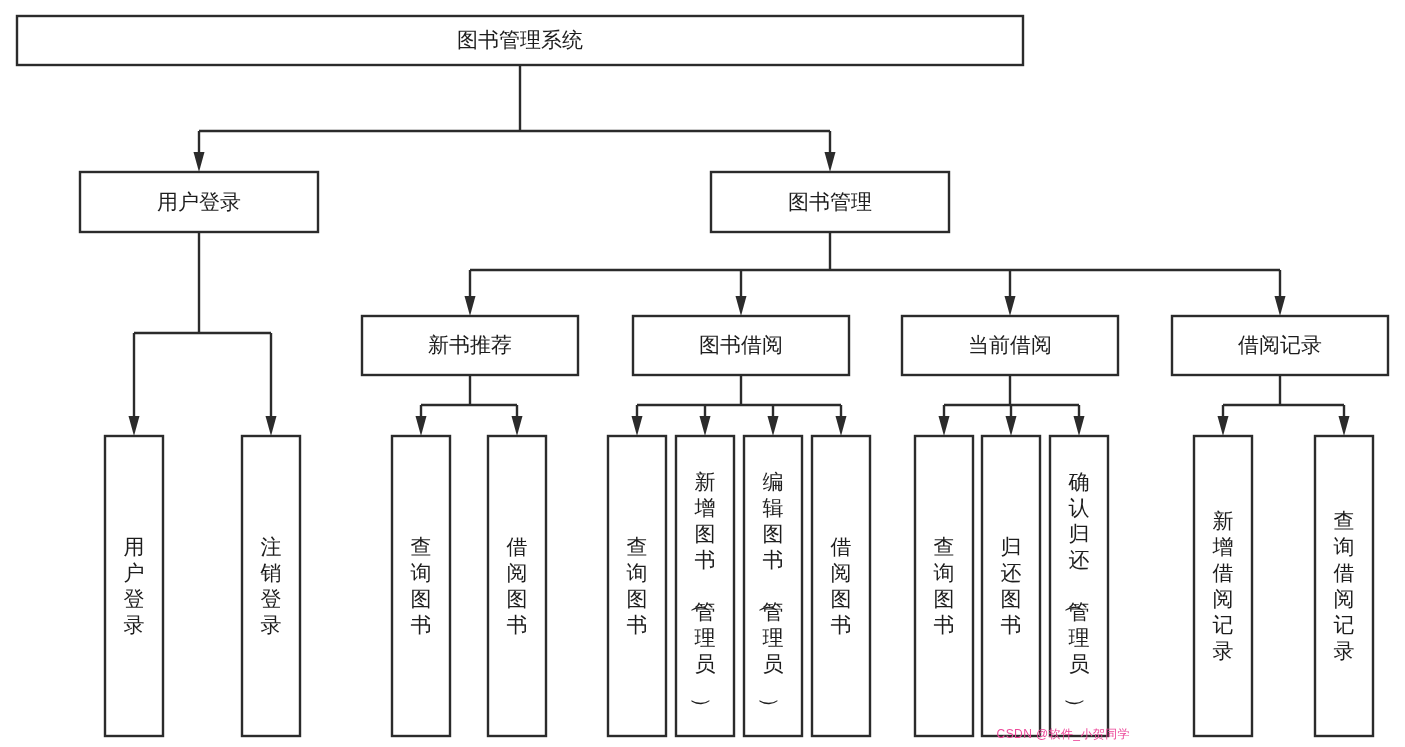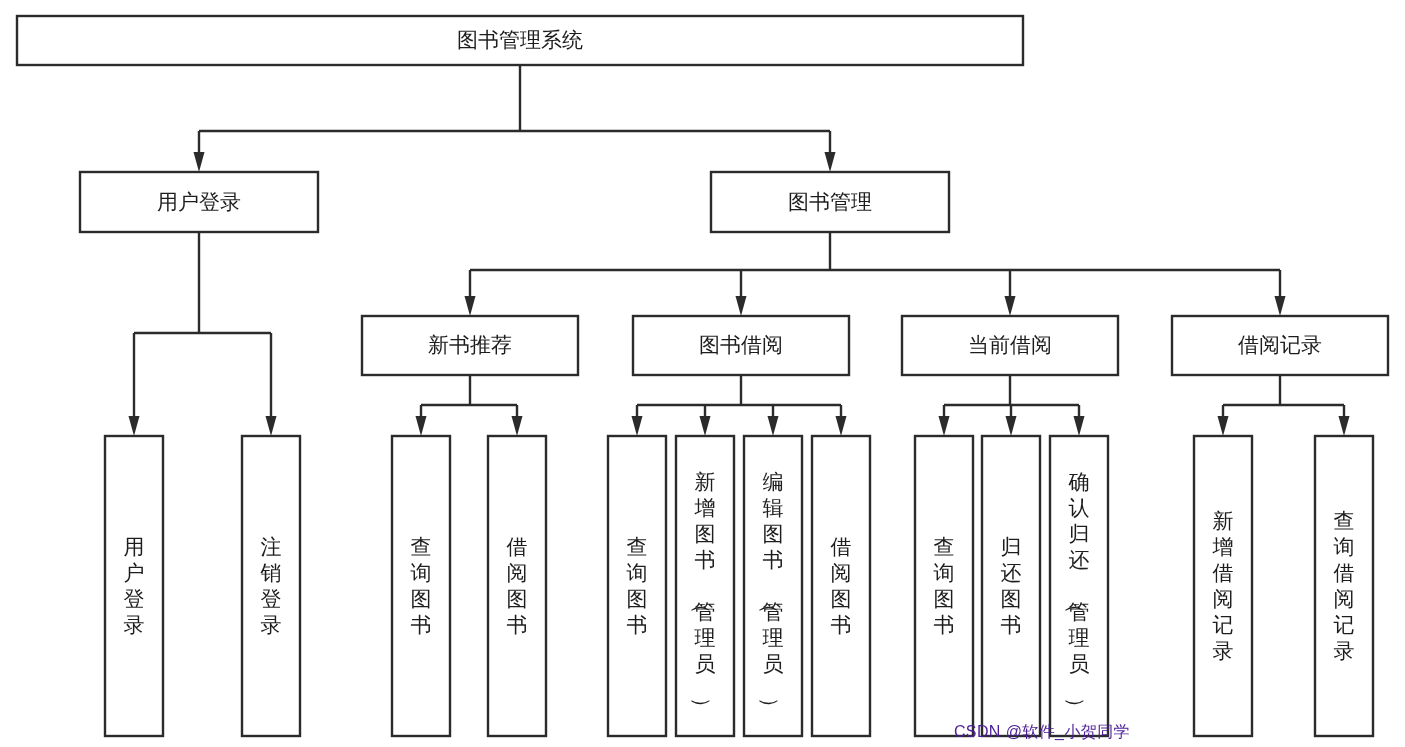--- a/index.html
+++ b/index.html
@@ -53,22 +53,22 @@
     stroke-linecap: butt;
   }
   .arrow-head {
     fill: #2b2b2b;
     stroke: none;
   }
   .watermark-text {
     position: absolute;
     right: 8px;
     bottom: 4px;
-    color: #4c1d95;
-    font-size: 16px;
+    color: #ec4899;
+    font-size: 12px;
     font-family: "Liberation Sans", "DejaVu Sans", sans-serif;
     letter-spacing: 0.4px;
     white-space: nowrap;
     user-select: none;
   }
 </style>
 </head>
 <body>
 
 <div id="diagram-root">

